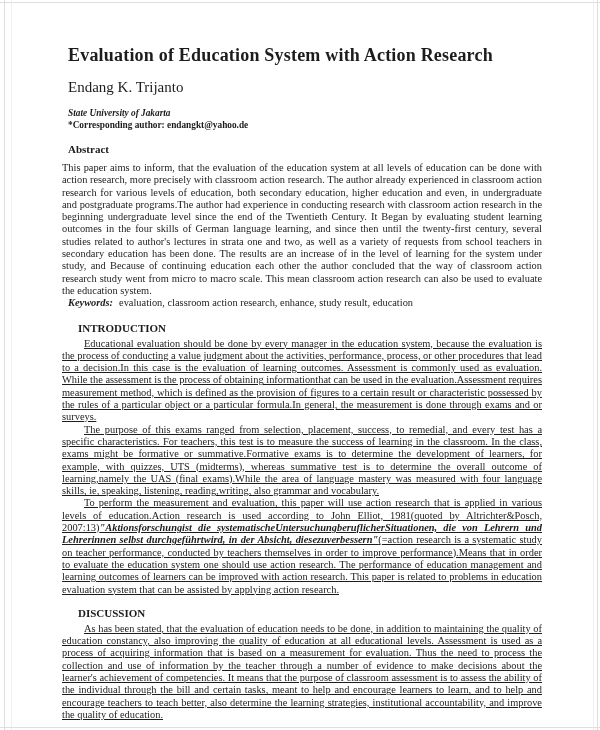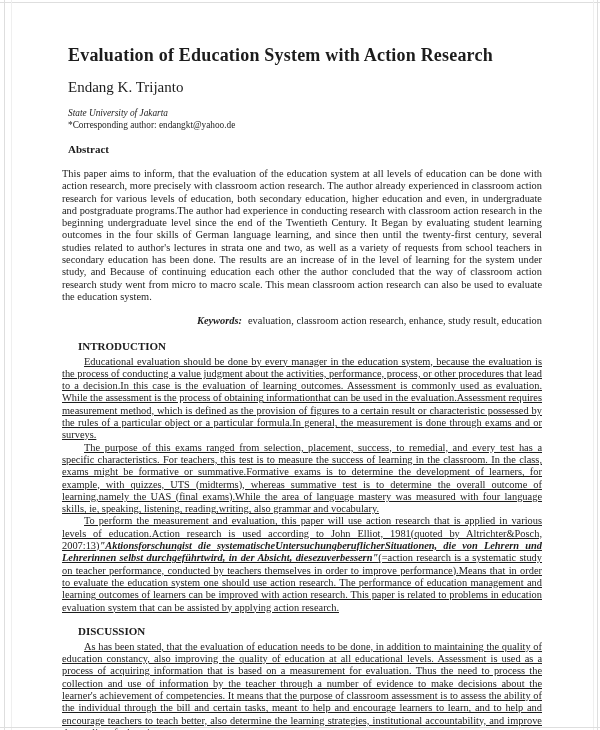--- a/index.html
+++ b/index.html
@@ -39,55 +39,54 @@
     margin: 0 0 14px 6px;
     letter-spacing: 0.2px;
   }
   .author {
     font-size: 15px;
     line-height: 13px;
     margin: 0 0 14px 6px;
   }
   .affiliation {
     font-size: 9.3px;
-    font-weight: normal;
+    font-weight: bold;
     font-style: italic;
     line-height: 11.5px;
     margin: 0 0 0 6px;
   }
   .corresponding {
     font-size: 9.3px;
-    font-weight: normal;
+    font-weight: bold;
     line-height: 11.5px;
     margin: 0 0 12px 6px;
   }
   .section-heading {
     font-size: 11px;
     font-weight: bold;
     line-height: 13px;
     margin: 0 0 3px 16px;
   }
   .abstract-heading {
     font-size: 11px;
     font-weight: bold;
     line-height: 13px;
-    margin: 0 0 12px 6px;
+    margin: 0 0 6px 6px;
   }
   .body-text {
     font-size: 10.4px;
     line-height: 12.3px;
     text-align: justify;
     margin: 0;
   }
   .indent { text-indent: 22px; text-decoration: underline; }
   .keywords-line {
     font-size: 10.4px;
     line-height: 12.3px;
-    margin: 12px 0 12px 6px;
-    text-align: right;
+    margin: 0 0 12px 6px;
   }
   .keywords-label {
     font-style: italic;
     font-weight: bold;
     margin-right: 6px;
   }
   .german {
     font-style: italic;
     font-weight: bold;
   }

